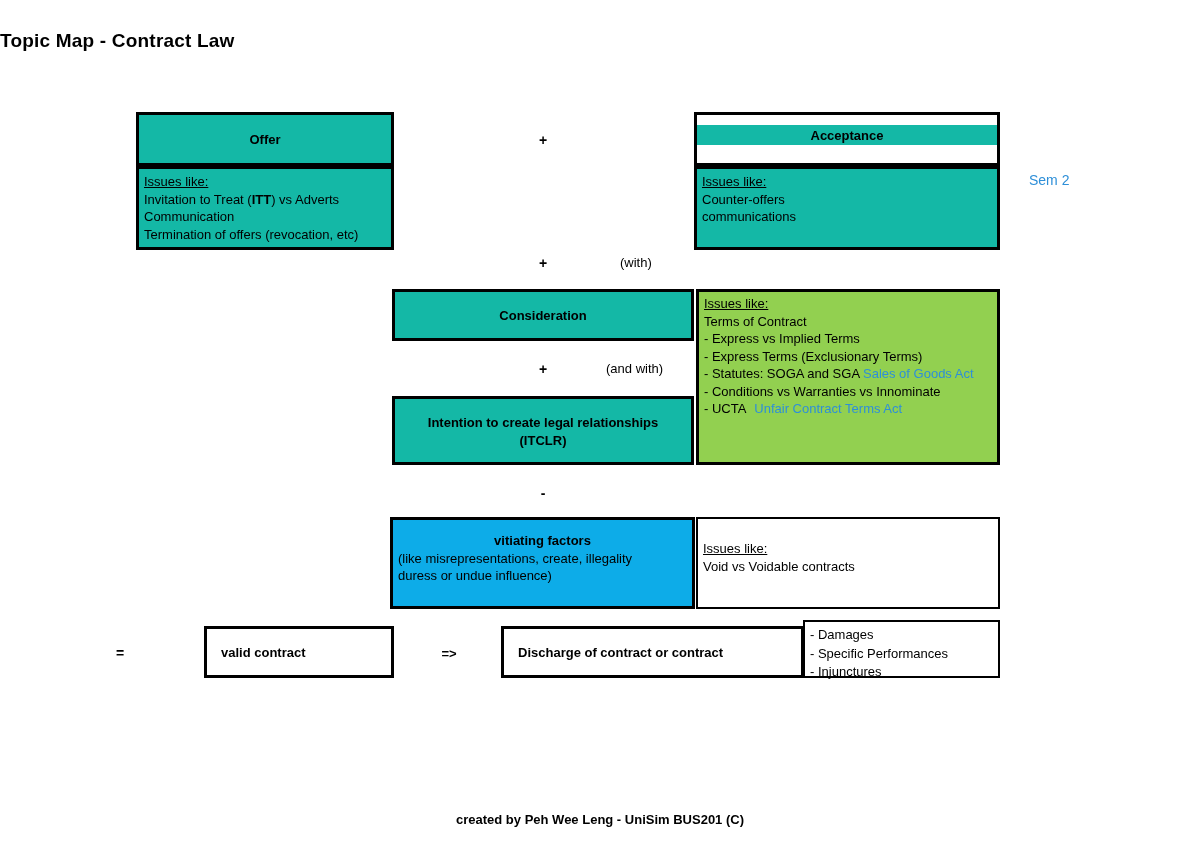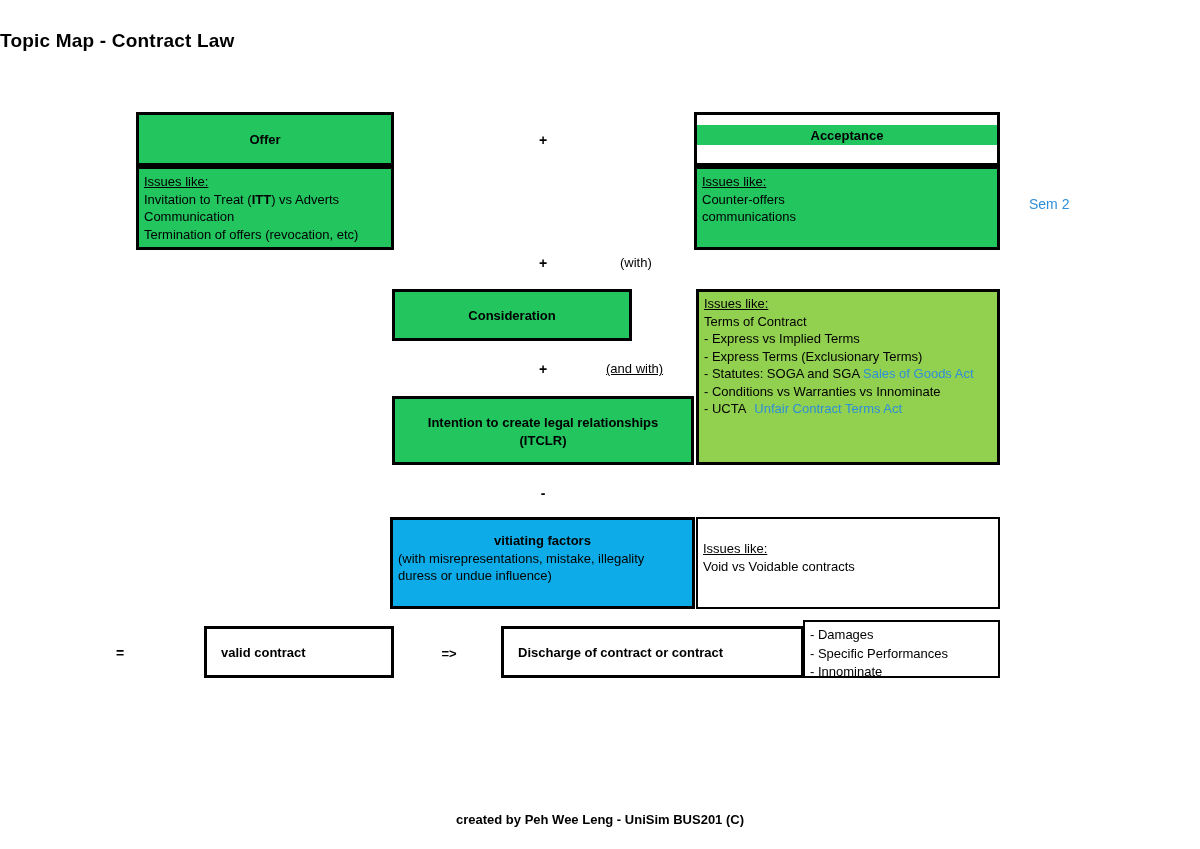--- a/index.html
+++ b/index.html
@@ -31,21 +31,21 @@
     font-weight: bold;
     letter-spacing: 0.2px;
   }
 
   
   .box {
     border: 3px solid #000000;
     background: #ffffff;
   }
   .box-thin { border: 2px solid #000000; }
-  .fill-yellow { background: #22c55e; }
+  .fill-yellow { background: #14b8a6; }
   .fill-green  { background: #92D050; }
   .fill-cyan   { background: #0DACE8; }
   .fill-white  { background: #ffffff; }
 
   .hdr {
     font-weight: bold;
     font-size: 13px;
     text-align: center;
     display: flex;
     align-items: center;
@@ -72,21 +72,20 @@
   }
   .note {
     font-size: 13px;
     text-align: left;
     white-space: nowrap;
   }
   .sem2 {
     font-size: 14px;
     color: #2E8FD8;
     white-space: nowrap;
-    margin-top: 24px;
   }
 
   
   #footer {
     left: 0; top: 812px; width: 1200px;
     text-align: center;
     font-size: 13px;
     font-weight: bold;
   }
 
@@ -138,26 +137,26 @@
     <div><span class="u">Issues like:</span></div>
     <div>Counter-offers</div>
     <div>communications</div>
   </div>
 
   <div class="abs sem2" style="left:1029px; top:172px;">Sem 2</div>
 
   <div class="abs op" style="left:528px; top:255px; width:30px;">+</div>
   <div class="abs note" style="left:620px; top:255px;">(with)</div>
 
-  <div class="abs box fill-yellow hdr" style="left:392px; top:289px; width:240px; height:52px;">
+  <div class="abs box fill-yellow hdr" style="left:392px; top:289px; width:302px; height:52px;">
     <span>Consideration</span>
   </div>
 
   <div class="abs op" style="left:528px; top:361px; width:30px;">+</div>
-  <div class="abs note" style="left:606px; top:361px;text-decoration:underline;">(and with)</div>
+  <div class="abs note" style="left:606px; top:361px;">(and with)</div>
 
   <div class="abs box fill-yellow" style="left:392px; top:396px; width:302px; height:69px;">
     <div style="text-align:center; font-weight:bold; font-size:13px; line-height:18px; padding-top:15px;">
       <div>Intention to create legal relationships</div>
       <div>(ITCLR)</div>
     </div>
   </div>
 
   <div class="abs box fill-green body-text" style="left:696px; top:289px; width:304px; height:176px; padding-top:3px;">
     <div><span class="u">Issues like:</span></div>
@@ -173,21 +172,21 @@
       <span>- UCTA</span>
       <span class="blue" style="margin-left:5px;">Unfair Contract Terms Act</span>
     </div>
   </div>
 
   <div class="abs op" style="left:528px; top:485px; width:30px;">-</div>
   <div class="abs note" style="left:580px; top:485px;margin-top:32px;">(in the absence of)</div>
 
   <div class="abs box fill-cyan" style="left:390px; top:517px; width:305px; height:92px; padding:12px 5px 0 5px;">
     <div class="vit-title">vitiating factors</div>
-    <div class="vit-sub">(with misrepresentations, mistake, illegality</div>
+    <div class="vit-sub">(like misrepresentations, create, illegality</div>
     <div class="vit-sub">duress or undue influence)</div>
   </div>
 
   <div class="abs box-thin fill-white body-text" style="left:696px; top:517px; width:304px; height:92px; padding-top:21px;">
     <div><span class="u">Issues like:</span></div>
     <div>Void vs Voidable contracts</div>
   </div>
 
   <div class="abs op" style="left:105px; top:645px; width:30px;">=</div>
 
@@ -197,18 +196,18 @@
 
   <div class="abs op" style="left:432px; top:646px; width:34px; font-size:13px;">=&gt;</div>
 
   <div class="abs box fill-white" style="left:501px; top:626px; width:303px; height:52px;">
     <div class="left-label">Discharge of contract or contract</div>
   </div>
 
   <div class="abs box-thin fill-white body-text" style="left:803px; top:620px; width:197px; height:58px; padding-top:4px; line-height:18.5px;">
     <div>- Damages</div>
     <div>- Specific Performances</div>
-    <div>- Innominate</div>
+    <div>- Injunctures</div>
   </div>
 
   <div class="abs" id="footer">created by Peh Wee Leng - UniSim BUS201 (C)</div>
 
 </div>
 
 </body></html>

